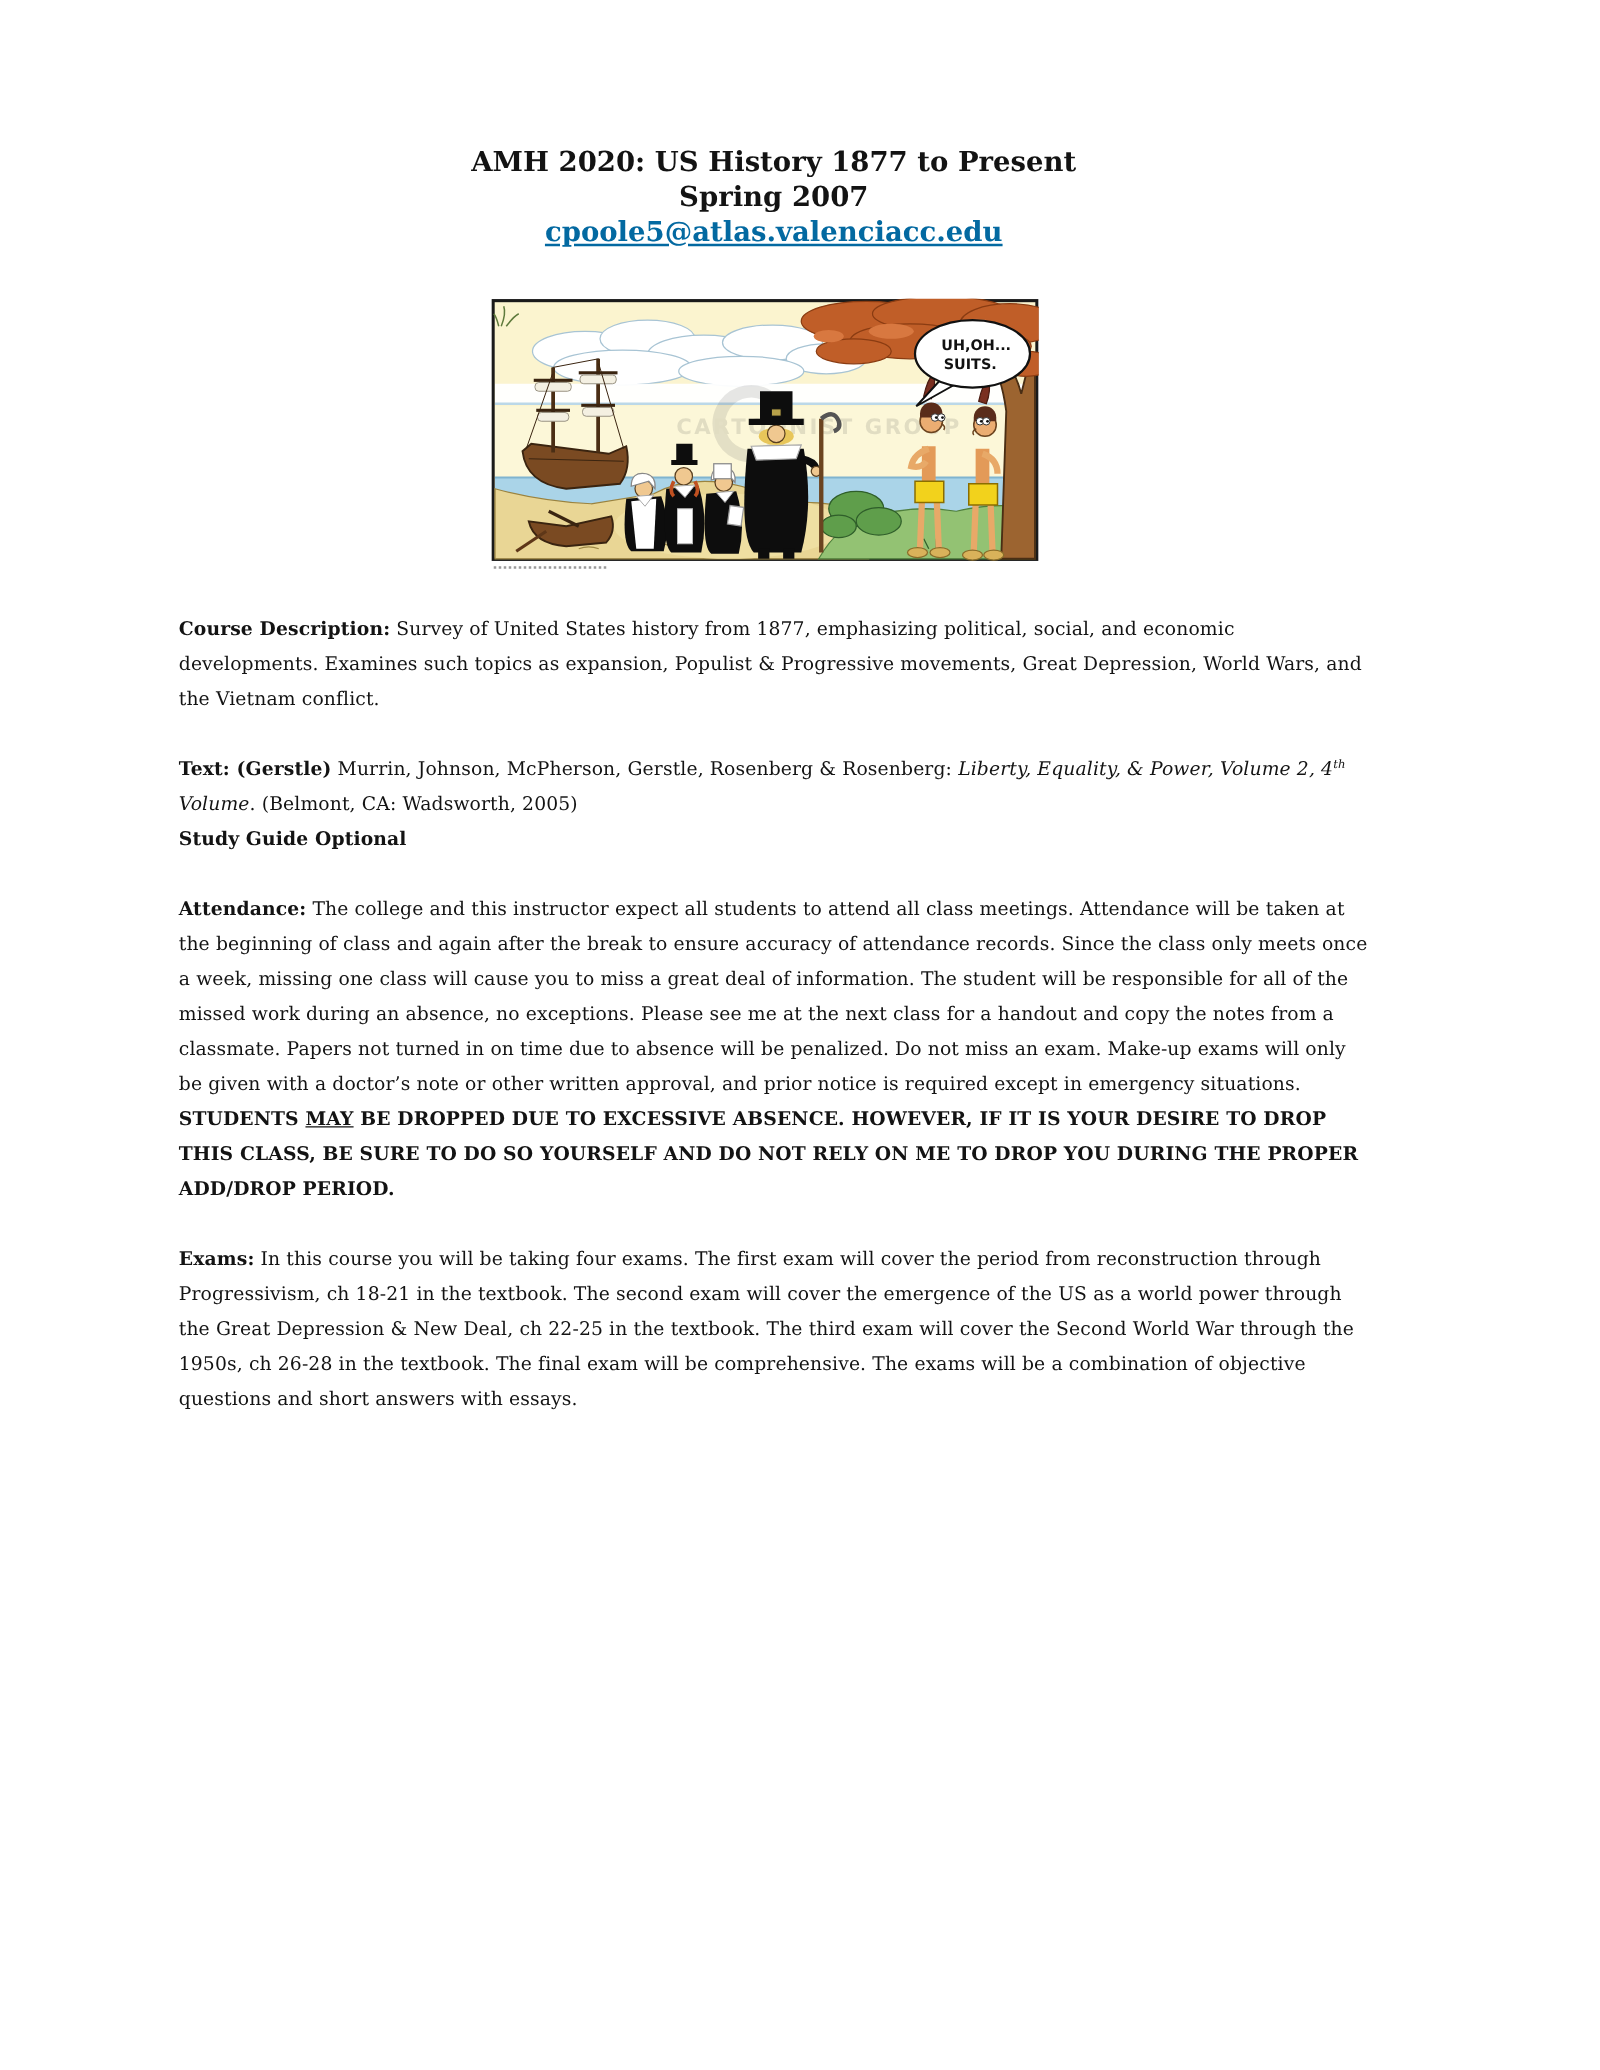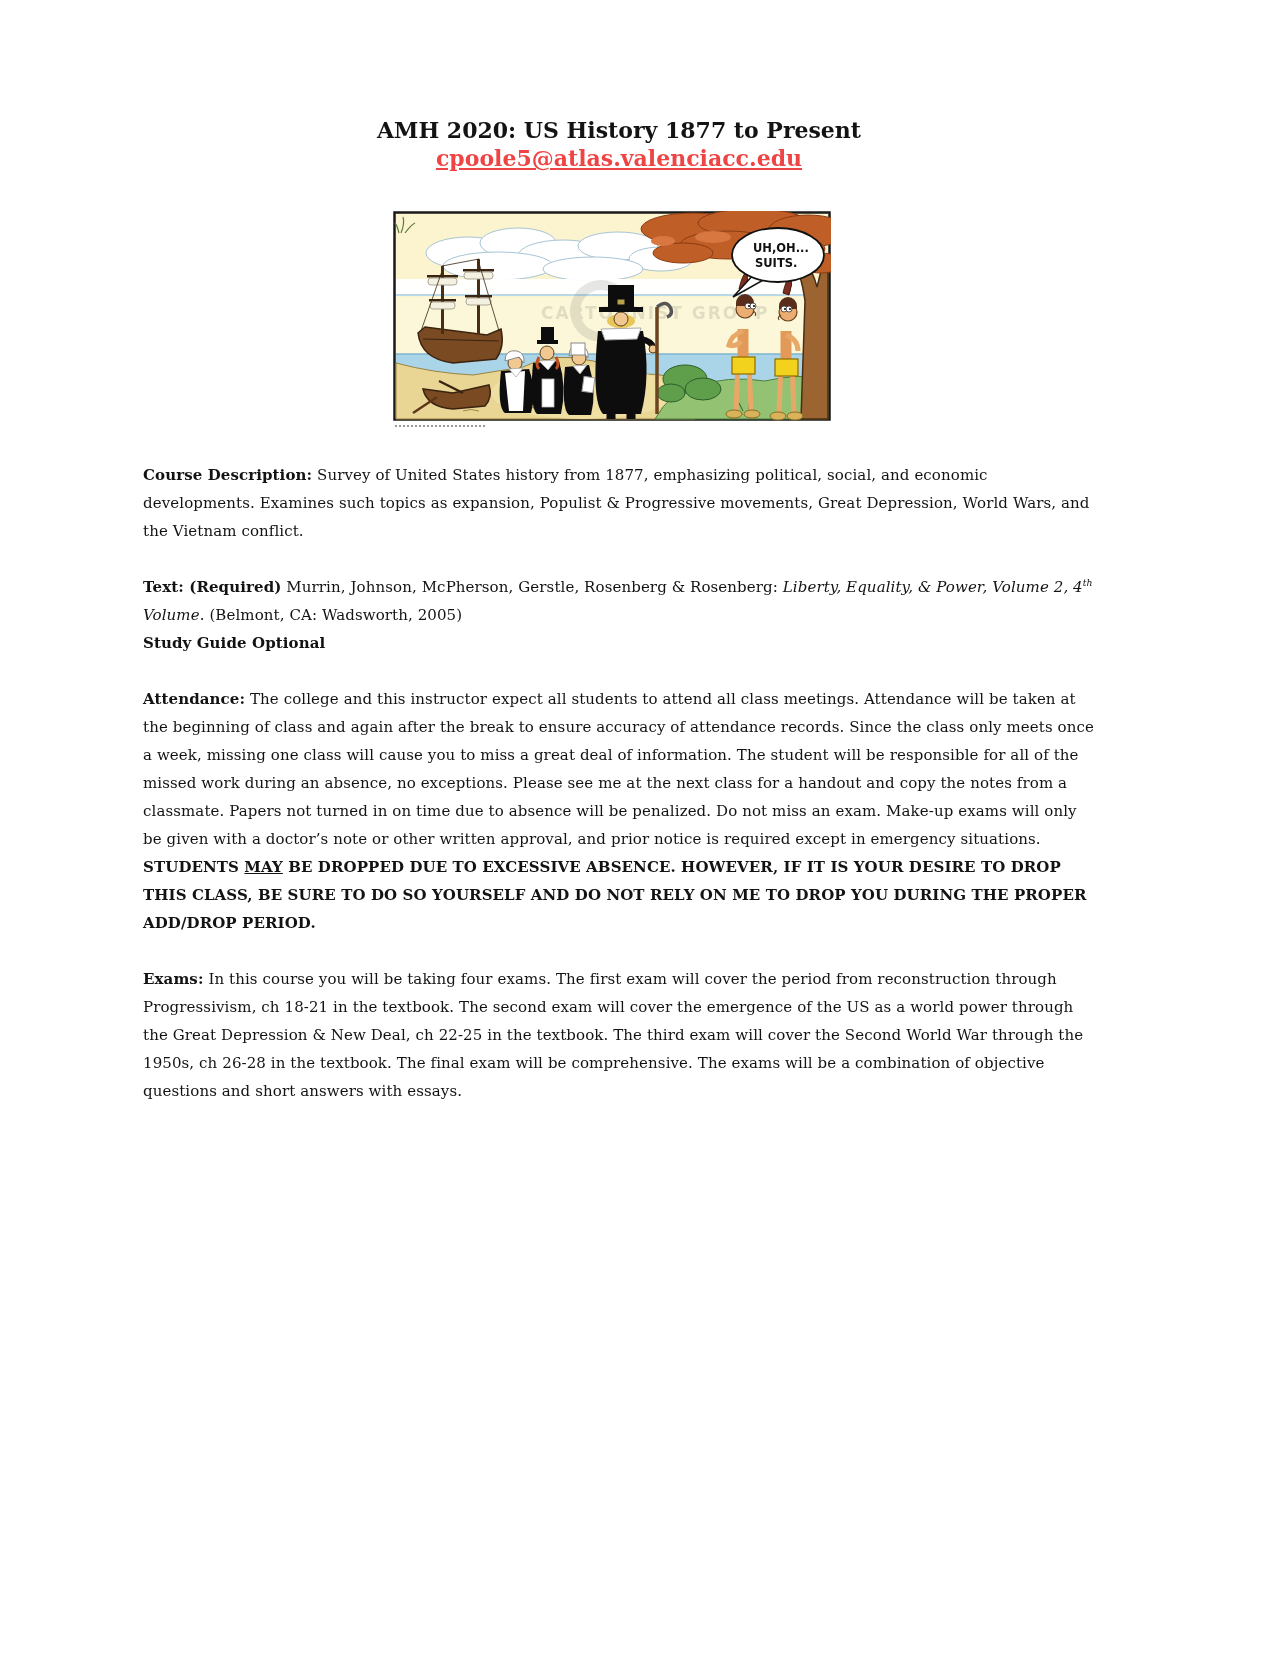--- a/index.html
+++ b/index.html
@@ -4,39 +4,40 @@
 <style>
   html,body{margin:0;padding:0;}
   body{
     width:1280px;height:1656px;background:#ffffff;
     font-family:"DejaVu Serif","Liberation Serif",serif;
     color:#131313;overflow:hidden;
   }
   .content{width:952px;margin-left:143px;padding-top:116px;}
   .title-block{text-align:center;font-weight:bold;font-size:22px;line-height:28px;}
   .title-line{white-space:nowrap;}
-  .email-line a{color:#ef4444;text-decoration:underline;font-weight:bold;cursor:pointer;}
+  .email-line a{color:#0369a1;text-decoration:underline;font-weight:bold;cursor:pointer;}
   .cartoon-wrap{margin:39px 0 0 250px;width:438px;height:212px;}
   .cartoon-wrap svg{display:block;}
   .body-copy{margin-top:38px;}
   p.para{font-size:15px;line-height:28px;margin:0 0 28px 0;letter-spacing:0.1px;}
   .lbl{font-weight:bold;}
   .caps{font-weight:bold;}
   .caps-u{font-weight:bold;text-decoration:underline;}
   .ital{font-style:italic;margin-top:44px;}
   sup{font-size:62%;line-height:0;}
   .finprint{height:3px;width:90px;border-bottom:2px dotted #9a9a9a;margin:1px 0 0 2px;}
 </style>
 </head>
 <body>
 
 <div class="content">
 
   <div class="title-block">
     <div class="title-line">AMH 2020: US History 1877 to Present</div>
+    <div class="title-line">Spring 2007</div>
     <div class="title-line email-line"><a>cpoole5@atlas.valenciacc.edu</a></div>
   </div>
 
   <div class="cartoon-wrap">
     <svg width="438" height="210" viewBox="0 0 438 210" xmlns="http://www.w3.org/2000/svg">
 
       <rect x="1.5" y="1.5" width="435" height="207" stroke="#1a1a1a" stroke-width="2.5" fill="#fbf4cf"></rect>
 
       <g fill="#ffffff" stroke="#a8c4d4" stroke-width="1">
         <ellipse cx="75" cy="42" rx="42" ry="16"></ellipse>
@@ -219,20 +220,20 @@
         <text x="360" y="41" font-family="DejaVu Sans, sans-serif" font-size="11.5" font-weight="bold" fill="#111111">UH,OH...</text>
         <text x="362" y="56" font-family="DejaVu Sans, sans-serif" font-size="11.5" font-weight="bold" fill="#111111">SUITS.</text>
       </g>
     </svg>
     <div class="finprint"></div>
   </div>
 
   <div class="body-copy">
     <p class="para"><span class="lbl">Course Description:</span><span> Survey of United States history from 1877, emphasizing political, social, and economic developments.  Examines such topics as expansion, Populist &amp; Progressive movements, Great Depression, World Wars, and the Vietnam conflict.</span></p>
 
-    <p class="para"><span class="lbl">Text: (Required)</span><span> Murrin, Johnson, McPherson, Gerstle, Rosenberg &amp; Rosenberg: </span><span class="ital">Liberty, Equality, &amp; Power, Volume 2, 4</span><sup class="ital">th</sup><span class="ital"> Volume</span><span>.  (Belmont, CA: Wadsworth, 2005)</span><br><span class="lbl">Study Guide Optional</span></p>
+    <p class="para"><span class="lbl">Text: (Gerstle)</span><span> Murrin, Johnson, McPherson, Gerstle, Rosenberg &amp; Rosenberg: </span><span class="ital">Liberty, Equality, &amp; Power, Volume 2, 4</span><sup class="ital">th</sup><span class="ital"> Volume</span><span>.  (Belmont, CA: Wadsworth, 2005)</span><br><span class="lbl">Study Guide Optional</span></p>
 
     <p class="para"><span class="lbl">Attendance:</span><span> The college and this instructor expect all students to attend all class meetings. Attendance will be taken at the beginning of class and again after the break to ensure accuracy of attendance records.  Since the class only meets once a week, missing one class will cause you to miss a great deal of information.  The student will be responsible for all of the missed work during an absence, no exceptions.  Please see me at the next class for a handout and copy the notes from a classmate.  Papers not turned in on time due to absence will be penalized.  Do not miss an exam.  Make-up exams will only be given with a doctor’s note or other written approval, and prior notice is required except in emergency situations.  </span><span class="caps">STUDENTS </span><span class="caps-u">MAY</span><span class="caps"> BE DROPPED DUE TO EXCESSIVE ABSENCE.  HOWEVER, IF IT IS YOUR DESIRE TO DROP THIS CLASS, BE SURE TO DO SO YOURSELF AND DO NOT RELY ON ME TO DROP YOU DURING THE PROPER ADD/DROP PERIOD.</span></p>
 
     <p class="para"><span class="lbl">Exams:</span><span> In this course you will be taking four exams.  The first exam will cover the period from reconstruction through Progressivism, ch 18-21 in the textbook.  The second exam will cover the emergence of the US as a world power through the Great Depression &amp; New Deal, ch 22-25 in the textbook. The third exam will cover the Second World War through the 1950s, ch 26-28 in the textbook.  The final exam will be comprehensive.  The exams will be a combination of objective questions and short answers with essays.</span></p>
   </div>
 
 </div>
 
 </body></html>

